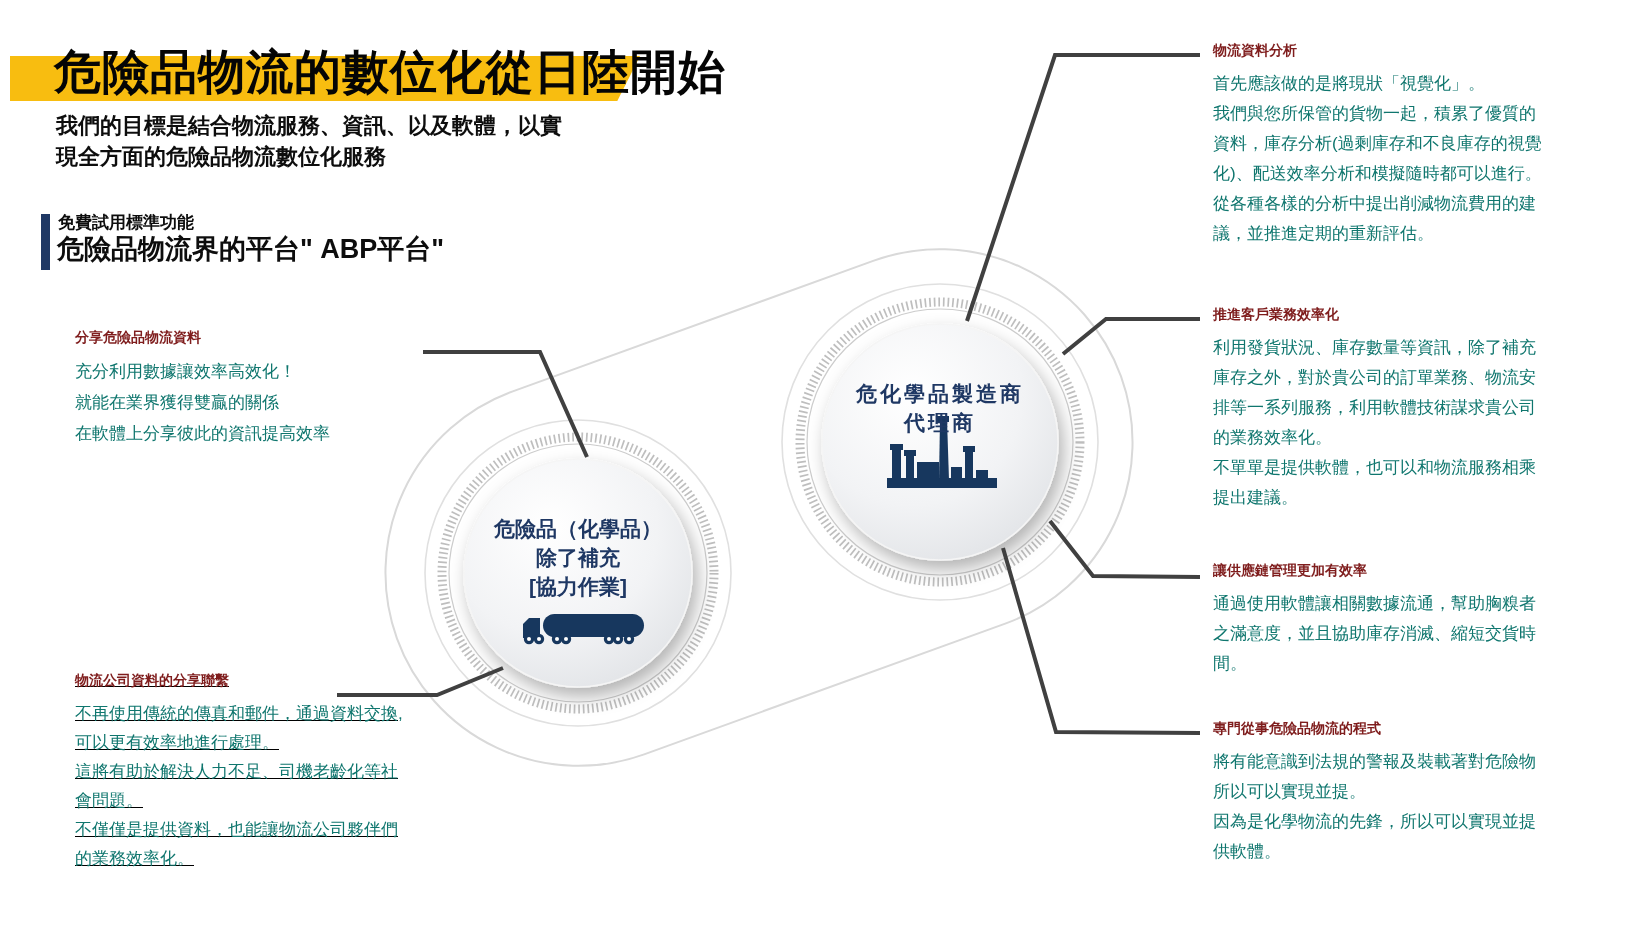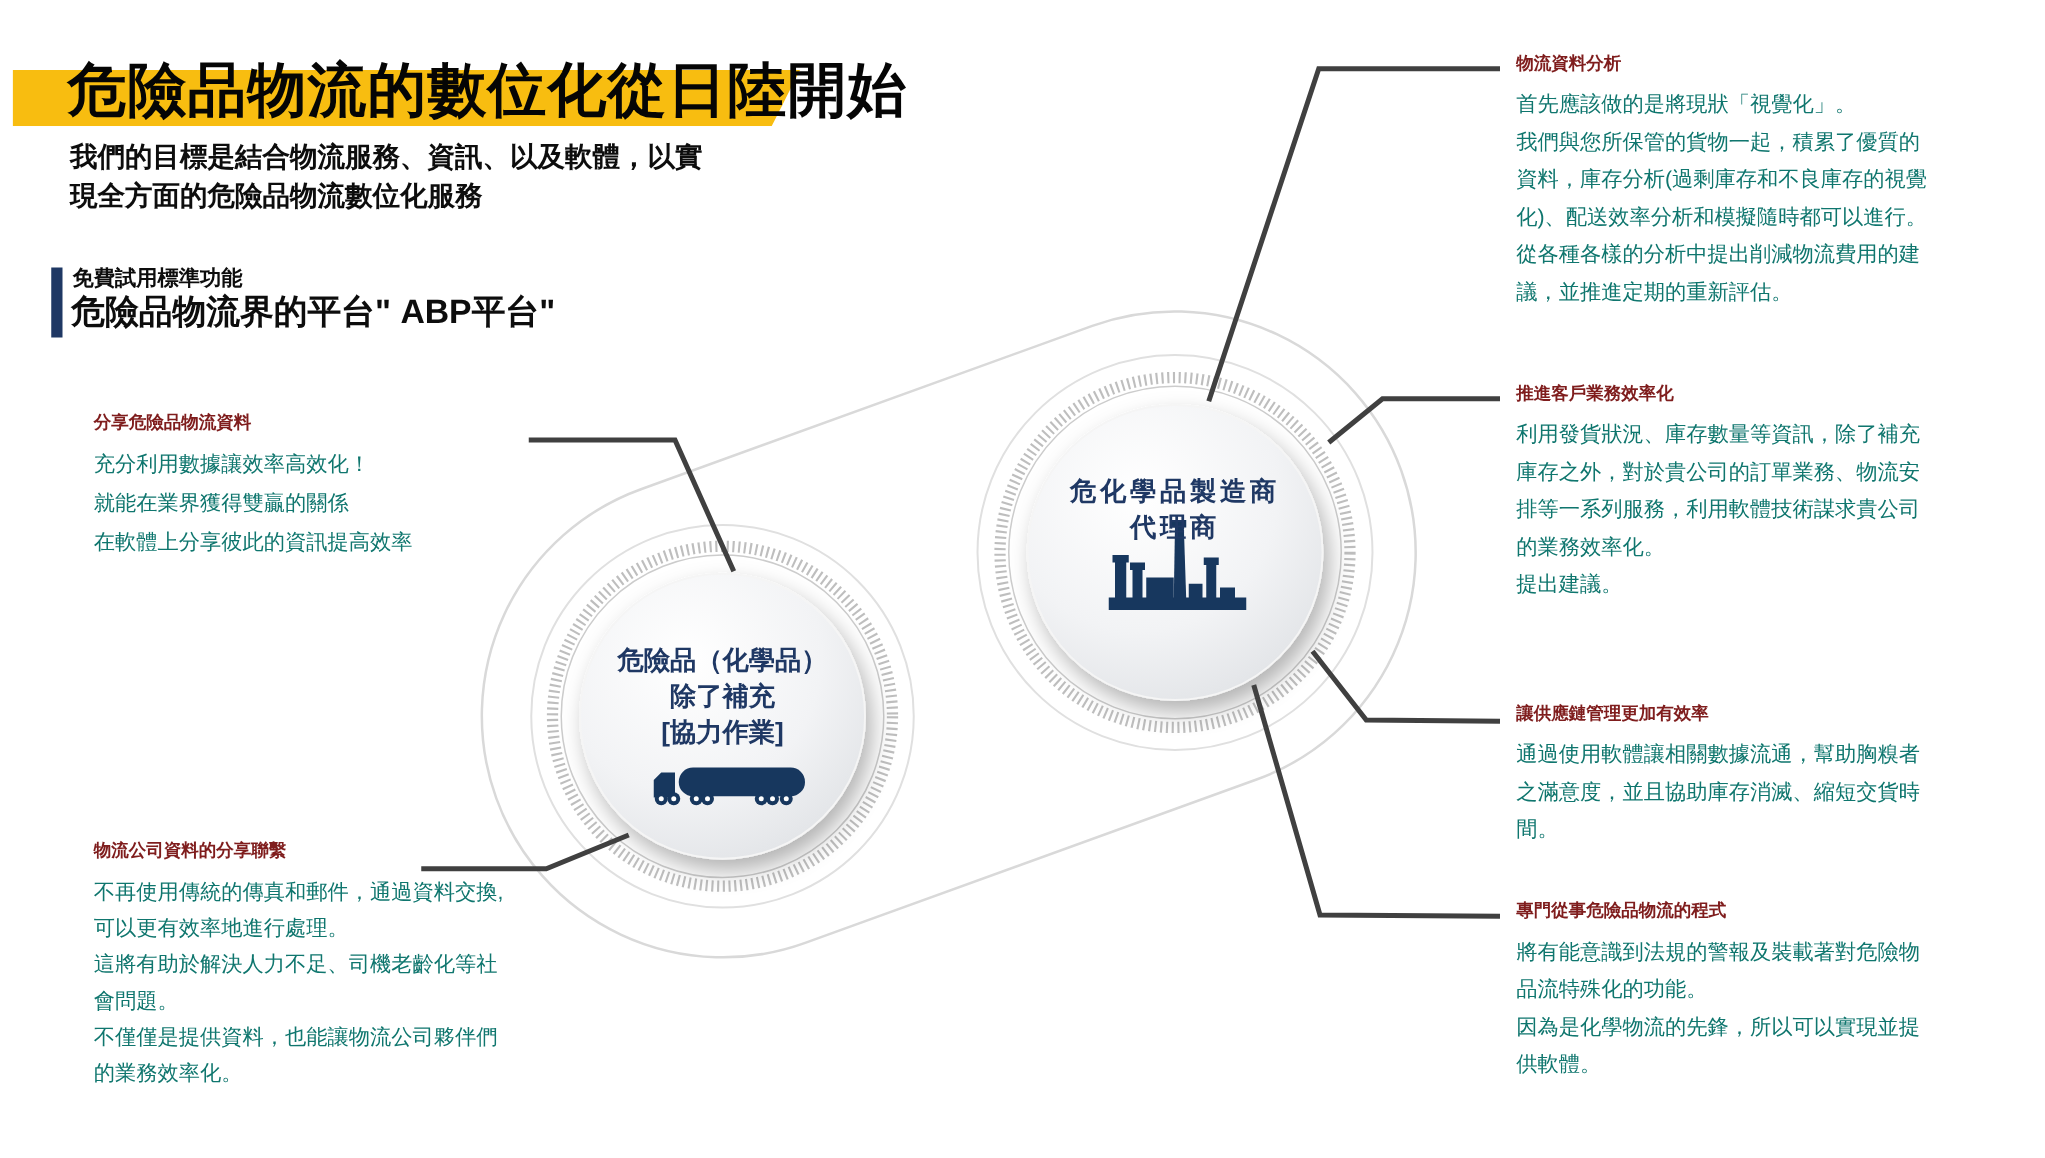--- a/index.html
+++ b/index.html
@@ -129,21 +129,21 @@
 
   <div class="anno lh31" style="left:75px;top:329px;">
     <div class="anno-title">分享危險品物流資料</div>
     <div class="body">
       <div class="anno-line">充分利用數據讓效率高效化！</div>
       <div class="anno-line">就能在業界獲得雙贏的關係</div>
       <div class="anno-line">在軟體上分享彼此的資訊提高效率</div>
     </div>
   </div>
 
-  <div class="anno lh29" style="left:75px;top:672px;">
+  <div class="anno lh29" style="left:75px;top:672px;text-decoration:underline;">
     <div class="anno-title">物流公司資料的分享聯繫</div>
     <div class="body">
       <div class="anno-line">不再使用傳統的傳真和郵件，通過資料交換,</div>
       <div class="anno-line">可以更有效率地進行處理。</div>
       <div class="anno-line">這將有助於解決人力不足、司機老齡化等社</div>
       <div class="anno-line">會問題。</div>
       <div class="anno-line">不僅僅是提供資料，也能讓物流公司夥伴們</div>
       <div class="anno-line">的業務效率化。</div>
     </div>
   </div>
@@ -160,38 +160,39 @@
     </div>
   </div>
 
   <div class="anno lh30" style="left:1213px;top:306px;">
     <div class="anno-title">推進客戶業務效率化</div>
     <div class="body">
       <div class="anno-line">利用發貨狀況、庫存數量等資訊，除了補充</div>
       <div class="anno-line">庫存之外，對於貴公司的訂單業務、物流安</div>
       <div class="anno-line">排等一系列服務，利用軟體技術謀求貴公司</div>
       <div class="anno-line">的業務效率化。</div>
+      <div class="anno-line">不單單是提供軟體，也可以和物流服務相乘</div>
       <div class="anno-line">提出建議。</div>
     </div>
   </div>
 
   <div class="anno lh30" style="left:1213px;top:562px;">
     <div class="anno-title">讓供應鏈管理更加有效率</div>
     <div class="body">
       <div class="anno-line">通過使用軟體讓相關數據流通，幫助胸糗者</div>
       <div class="anno-line">之滿意度，並且協助庫存消滅、縮短交貨時</div>
       <div class="anno-line">間。</div>
     </div>
   </div>
 
   <div class="anno lh30" style="left:1213px;top:720px;">
     <div class="anno-title">專門從事危險品物流的程式</div>
     <div class="body">
       <div class="anno-line">將有能意識到法規的警報及裝載著對危險物</div>
-      <div class="anno-line">品流特殊化的功能。</div>
+      <div class="anno-line">所以可以實現並提。</div>
       <div class="anno-line">因為是化學物流的先鋒，所以可以實現並提</div>
       <div class="anno-line">供軟體。</div>
     </div>
   </div>
 
   <div class="circle-label" style="left:458px;top:514px;width:240px;">
     <div class="cl-line">危險品（化學品）</div>
     <div class="cl-line">除了補充</div>
     <div class="cl-line">[協力作業]</div>
   </div>

